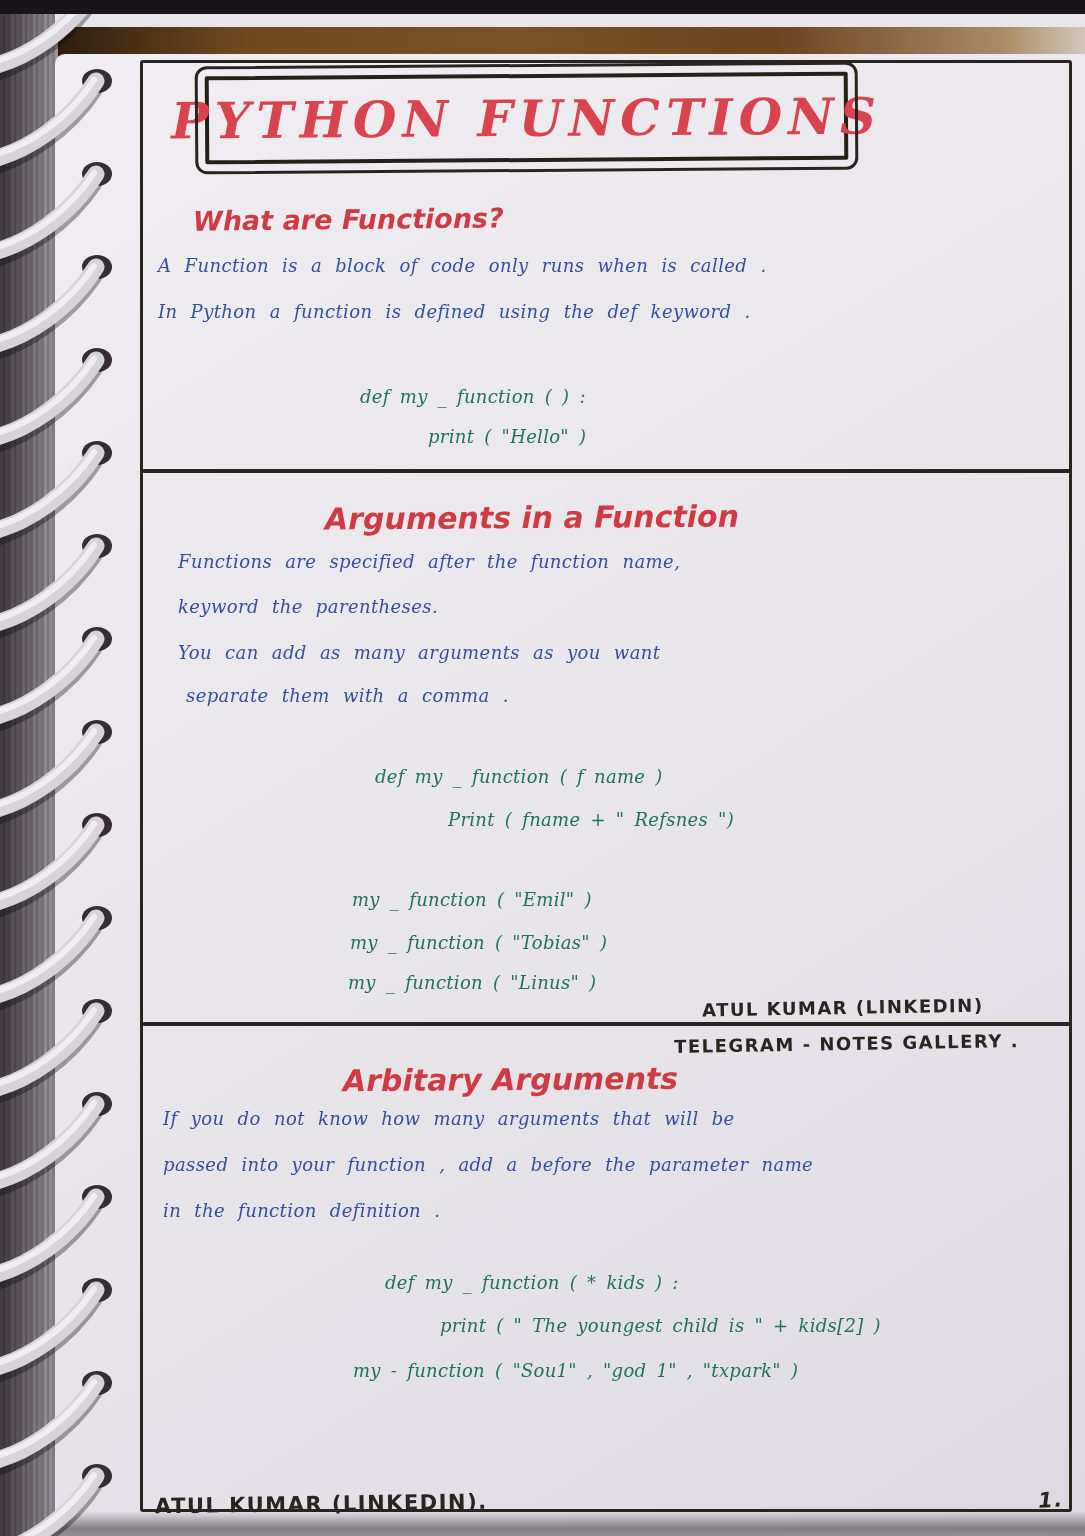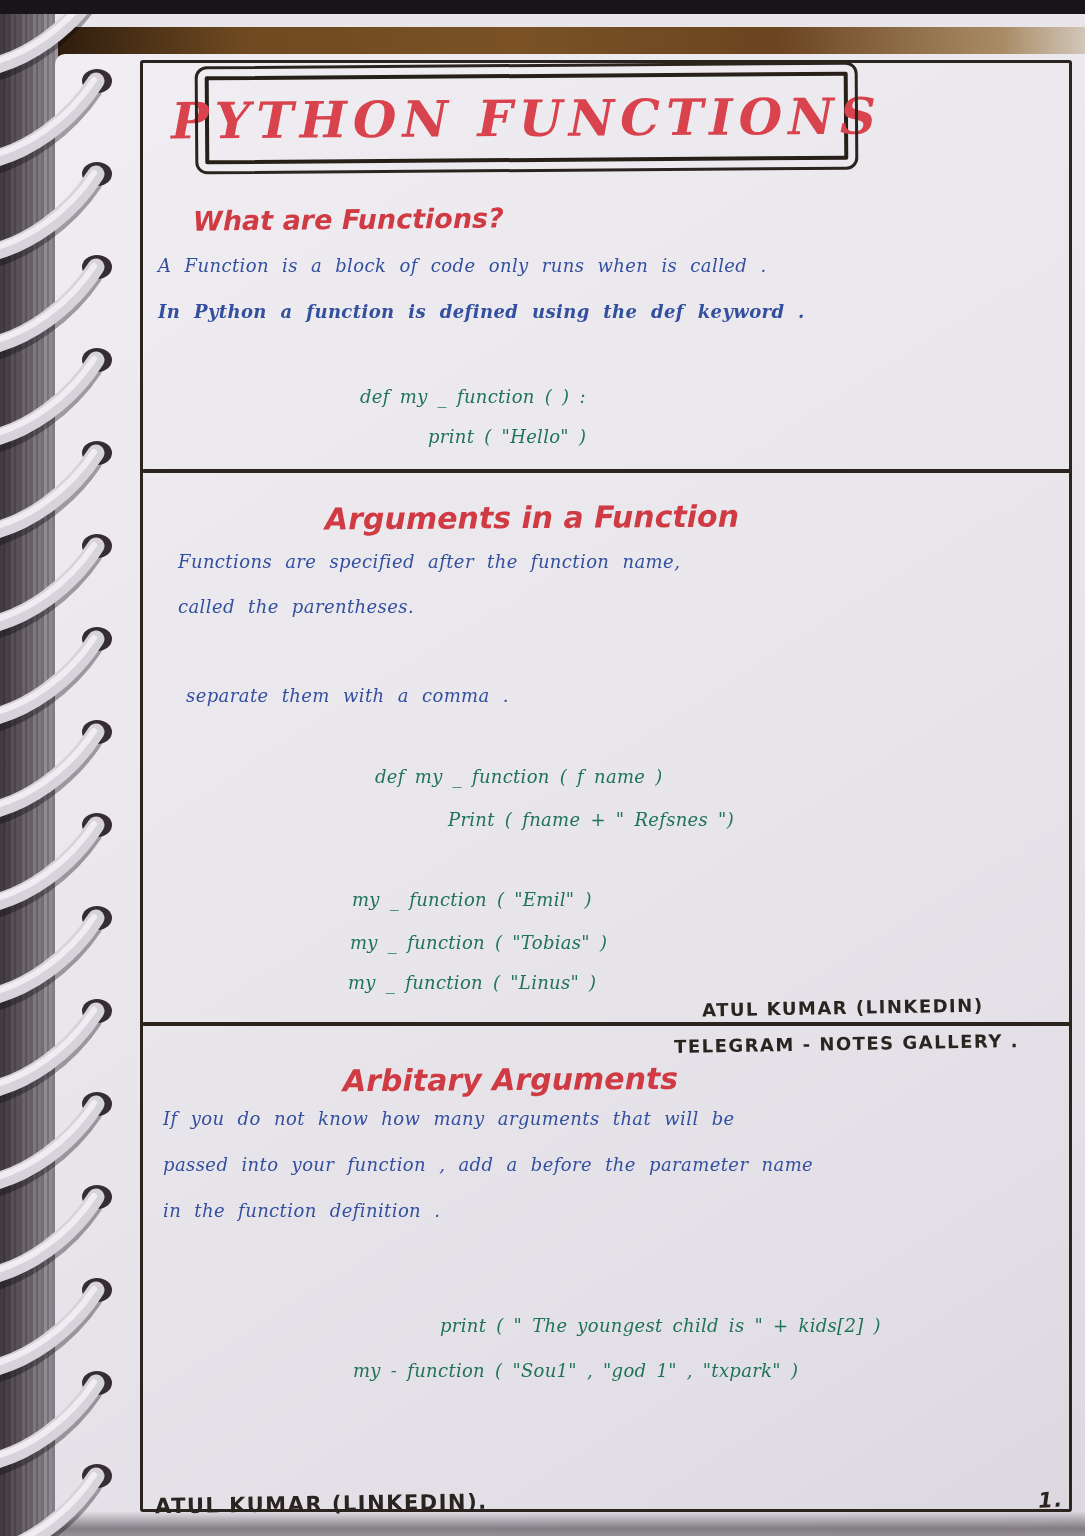--- a/index.html
+++ b/index.html
@@ -115,39 +115,41 @@
   <div class="page-frame"></div>
   <div class="divider divider-1"></div>
   <div class="divider divider-2"></div>
 
   <div class="title-box">
     <span class="title-text">PYTHON FUNCTIONS</span>
   </div>
 
   <div class="hw red-h" style="left:193px; top:190px; font-size:27px; transform:rotate(-0.6deg);">What are Functions?</div>
   <div class="hw blue-t" style="left:158px; top:241px;">A Function is a block of code only runs when is called .</div>
-  <div class="hw blue-t" style="left:158px; top:287px;font-weight:bold;">In Python a function is defined using the def keyword .</div>
+  <div class="hw blue-t" style="left:158px; top:287px;">In Python a function is defined using the def keyword .</div>
   <div class="hw green-c" style="left:360px; top:372px;">def my _ function ( ) :</div>
   <div class="hw green-c" style="left:428px; top:412px;">print ( "Hello" )</div>
 
   <div class="hw red-h" style="left:325px; top:486px; font-size:30px; transform:rotate(-0.4deg);">Arguments in a Function</div>
   <div class="hw blue-t" style="left:178px; top:537px;">Functions are specified after the function name,</div>
-  <div class="hw blue-t" style="left:178px; top:582px;">called the parentheses.</div>
+  <div class="hw blue-t" style="left:178px; top:582px;">keyword the parentheses.</div>
+  <div class="hw blue-t" style="left:178px; top:628px;">You can add as many arguments as you want</div>
   <div class="hw green-c" style="left:375px; top:752px;">def my _ function ( f name )</div>
   <div class="hw blue-t" style="left:186px; top:671px;">separate them with a comma .</div>
   <div class="hw green-c" style="left:448px; top:795px;">Print ( fname + " Refsnes ")</div>
   <div class="hw green-c" style="left:352px; top:875px;">my _ function ( "Emil" )</div>
   <div class="hw green-c" style="left:350px; top:918px;">my _ function ( "Tobias" )</div>
   <div class="hw green-c" style="left:348px; top:958px;">my _ function ( "Linus" )</div>
   <div class="hw black-c" style="left:702px; top:983px; font-size:18px; transform:rotate(-1deg);">ATUL KUMAR (LINKEDIN)</div>
   <div class="hw black-c" style="left:674px; top:1019px; font-size:18px; transform:rotate(-1deg);">TELEGRAM - NOTES GALLERY .</div>
 
   <div class="hw red-h" style="left:343px; top:1048px; font-size:30px; transform:rotate(-0.4deg);">Arbitary Arguments</div>
   <div class="hw blue-t" style="left:163px; top:1094px;">If you do not know how many arguments that will be</div>
   <div class="hw blue-t" style="left:163px; top:1140px;">passed into your function , add a before the parameter name</div>
   <div class="hw blue-t" style="left:163px; top:1186px;">in the function definition .</div>
+  <div class="hw green-c" style="left:385px; top:1258px;">def my _ function ( * kids ) :</div>
   <div class="hw green-c" style="left:440px; top:1301px;">print ( " The youngest child is " + kids[2] )</div>
   <div class="hw green-c" style="left:353px; top:1346px;">my - function ( "Sou1" ,  "god 1" ,  "txpark" )</div>
 
   <div class="hw black-c" style="left:155px; top:1478px; font-size:21px; transform:rotate(-0.8deg);">ATUL KUMAR (LINKEDIN).</div>
   <div class="hw black-c" style="left:1038px; top:1474px; font-size:21px; font-style:italic; transform:rotate(-3deg);">1.</div>
 
 </div>
 
 </body></html>

